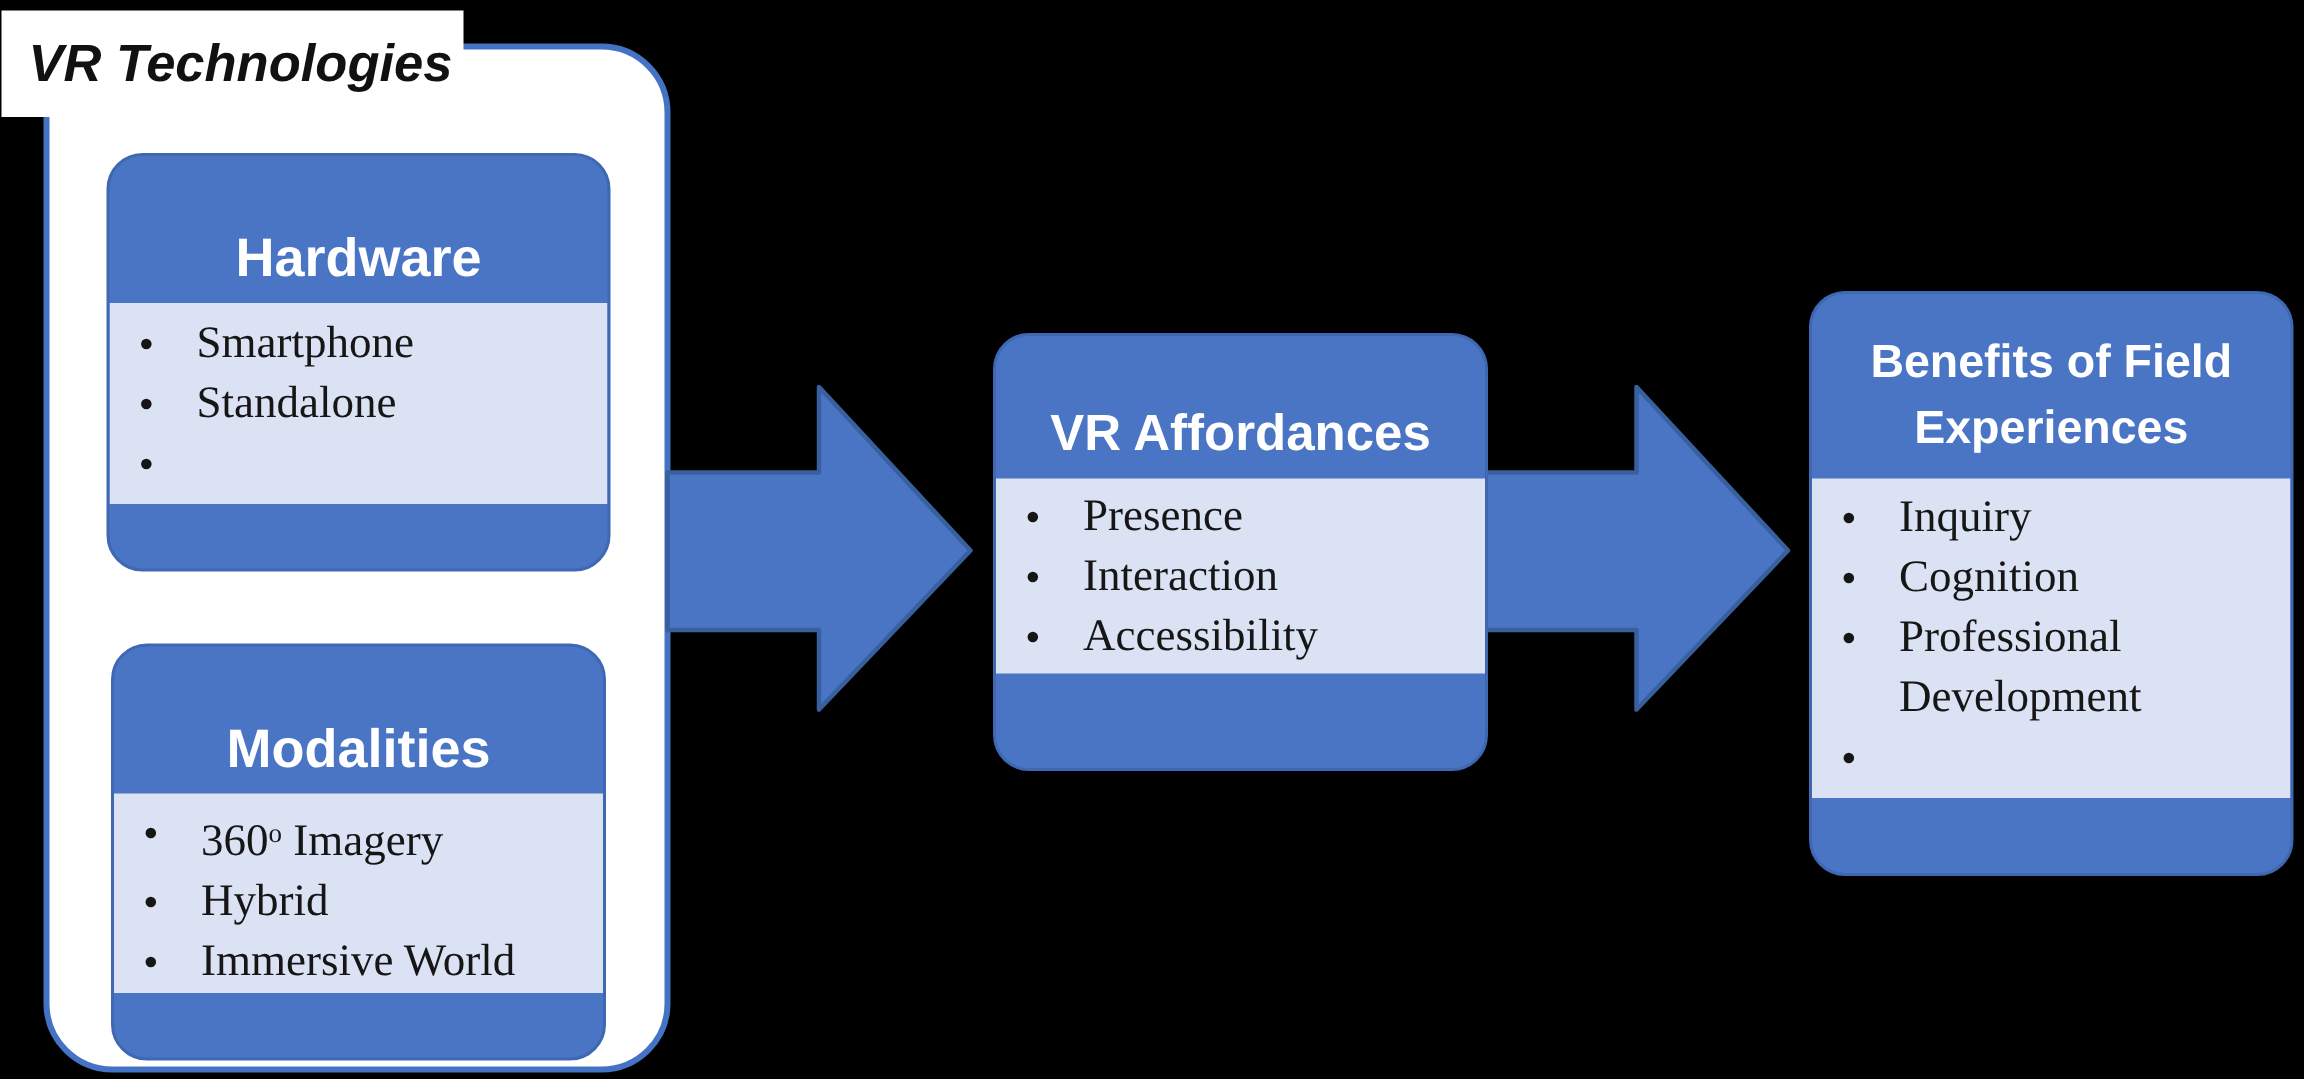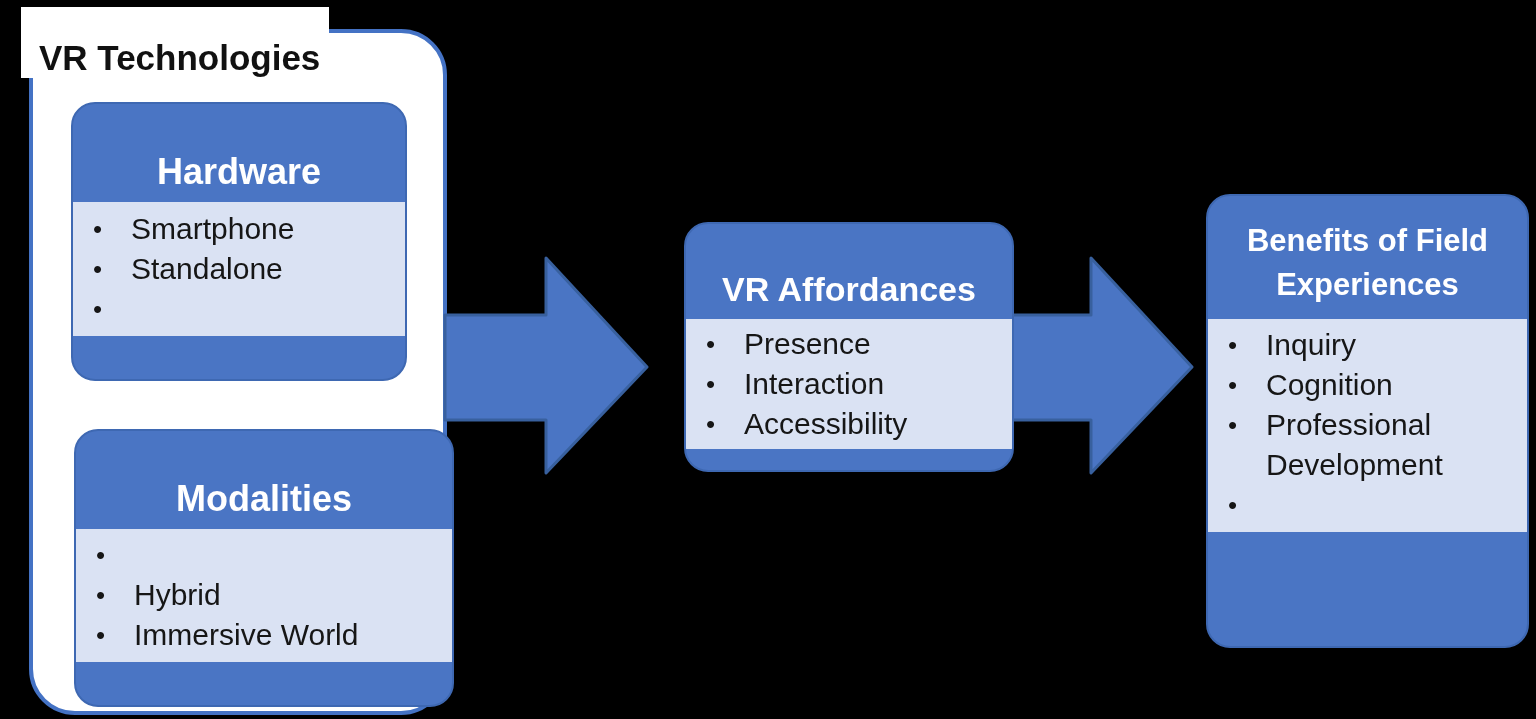--- a/index.html
+++ b/index.html
@@ -14,24 +14,25 @@
   
   .panel {
     position:absolute; left:29px; top:29px; width:418px; height:686px;
     background:var(--panel-fill,#fff);
     border:4px solid var(--panel-border,#4472c4);
     border-radius:46px; box-sizing:border-box; z-index:1;
   }
 
   
   .title-box {
-    position:absolute; left:21px; top:7px; width:308px; height:71px;
+    position:absolute; left:1px; top:7px; width:308px; height:71px;
     background:var(--panel-fill,#fff);
-    display:flex; align-items:flex-end; padding-left:18px; box-sizing:border-box;
+    display:flex; align-items:center; padding-left:18px; box-sizing:border-box;
     z-index:4;
+    font-style:italic;
   }
   .title-box span {
     font-size:35px; font-weight:bold; color:var(--title-text,#111);
     white-space:nowrap;
   }
 
   
   .card {
     position:absolute; display:flex; flex-direction:column;
     background:var(--card-blue,#4a75c4);
@@ -45,36 +46,36 @@
   }
   .card-body {
     background:var(--card-body,#dae2f3);
     box-sizing:border-box; flex:none;
   }
   .card-footer { flex:1; }
 
   ul.items { list-style:none; margin:0; padding:0; font-size:30px; color:var(--body-text,#161616); }
   ul.items li { display:flex; line-height:40px; }
   .dot { flex:none; width:38px; padding-left:20px; font-size:26px; }
-  .li-text { flex:1; padding-right:8px; }
+  .li-text { flex:1; padding-right:8px;font-family:Liberation Serif, serif; }
   .li-text sup { font-size:0.6em; vertical-align:0.5em; }
 
   #card-hardware { left:71px; top:83px; width:336px; height:279px; }
   #card-hardware .card-header { height:98px; font-size:36px; padding-bottom:9px; }
   #card-hardware .card-body { height:134px; padding-top:7px; }
 
-  #card-modalities { left:74px; top:410px; width:380px; height:278px; }
+  #card-modalities { left:74px; top:410px; width:330px; height:278px; }
   #card-modalities .card-header { height:98px; font-size:36px; padding-bottom:9px; }
   #card-modalities .card-body { height:133px; padding-top:6px; }
 
-  #card-affordances { left:684px; top:203px; width:330px; height:250px; }
+  #card-affordances { left:662px; top:203px; width:330px; height:292px; }
   #card-affordances .card-header { height:95px; font-size:34px; padding-bottom:10px; }
   #card-affordances .card-body { height:130px; padding-top:5px; }
 
-  #card-benefits { left:1206px; top:175px; width:323px; height:454px; }
+  #card-benefits { left:1206px; top:175px; width:323px; height:390px; }
   #card-benefits .card-header { height:123px; font-size:31px; line-height:44px; padding:0 28px 12px 28px; }
   #card-benefits .card-body { height:213px; padding-top:6px; }
 
   
   .arrow { position:absolute; z-index:2; }
   #arrow-1 { left:442px; top:253px; }
   #arrow-2 { left:987px; top:253px; }
   .arrow polygon {
     fill:var(--arrow-fill,#4a75c4);
     stroke:var(--arrow-border,#38609e);
@@ -115,20 +116,21 @@
   </div>
 
   <div class="card" id="card-modalities">
     <div class="card-header">
       <span>Modalities</span>
     </div>
     <div class="card-body">
       <ul class="items">
         <li>
           <span class="dot">•</span>
+          <span class="li-text"><span>360</span><sup>o</sup><span> Imagery</span></span>
         </li>
         <li>
           <span class="dot">•</span>
           <span class="li-text">Hybrid</span>
         </li>
         <li>
           <span class="dot">•</span>
           <span class="li-text">Immersive World</span>
         </li>
       </ul>

